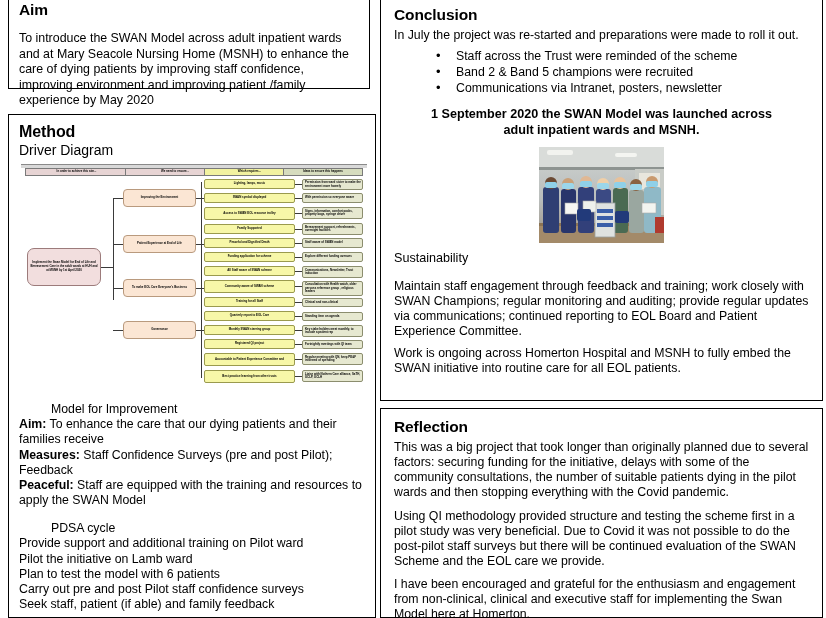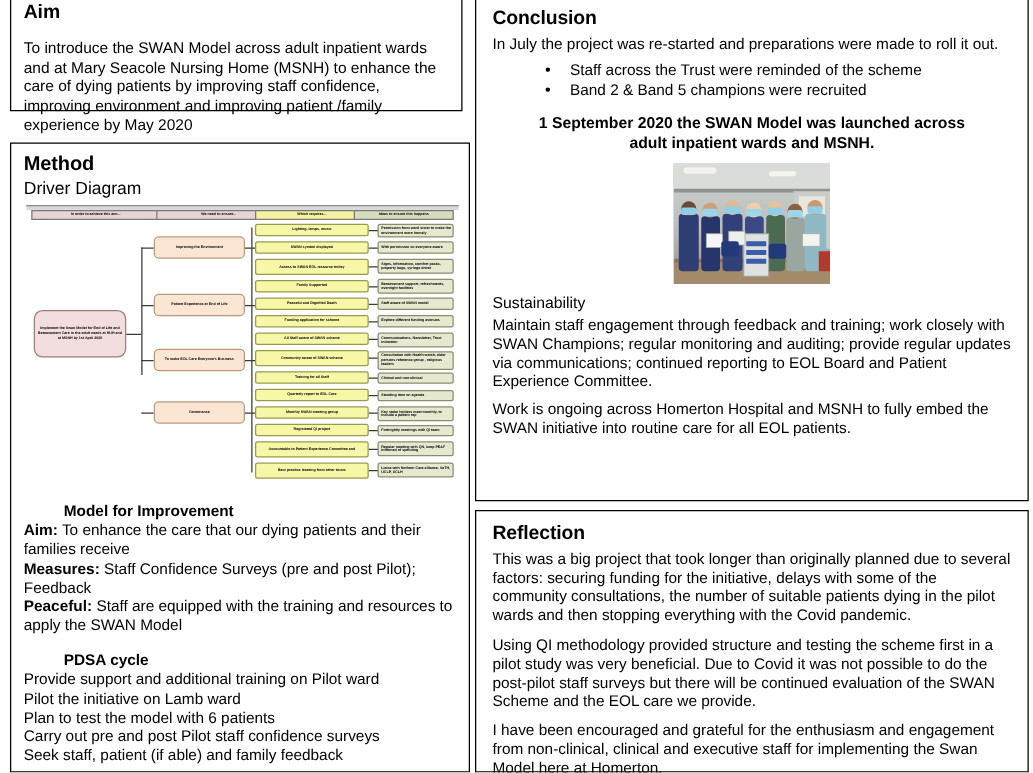--- a/index.html
+++ b/index.html
@@ -46,21 +46,21 @@
   .pbox{background:#fbe6d4;border:0.7px solid #b99a7e;border-radius:4px;}
   .sbox{background:#f7f7a8;border:0.7px solid #9a9a4e;border-radius:2px;}
   .gbox{background:#e6e8d0;border:0.7px solid #8b8d6e;border-radius:2px;
         justify-content:flex-start;text-align:left;padding-left:2px;}
   .ln{position:absolute;background:#3a3a3a;}
   .ln.h{height:0.7px;}
   .ln.v{width:0.7px;}
 
   
   .mfi{font-size:12.3px;line-height:1.235;}
-  .mfi .hd{font-weight:bold;padding-left:32px;}
+  .mfi .hd{font-weight:normal;padding-left:32px;}
 
   
   #conclusion{left:380px;top:-4px;width:443px;height:405px;}
   #conclusion .panel-pad{padding:9px 13px 6px 13px;}
   .bullets{margin:6px 0 4px 0;padding:0;list-style:none;}
   .bullets li{font-size:12.3px;line-height:1.3;padding-left:62px;position:relative;}
   .bullets li:before{content:"\2022";position:absolute;left:42px;top:-1px;font-size:13px;}
   .launch{font-size:12.6px;font-weight:bold;text-align:center;line-height:1.3;
           margin:9px 26px 8px 26px;}
   .photowrap{display:flex;justify-content:center;margin:2px 0 8px 0;}
@@ -187,20 +187,21 @@
   </section>
 
   <section class="panel" id="conclusion">
     <div class="panel-pad">
       <h2 class="sec">Conclusion</h2>
       <p class="body tight">In July the project was re-started and preparations were made to roll it out.</p>
 
       <ul class="bullets">
         <li>Staff across the Trust were reminded of the scheme</li>
         <li>Band 2 &amp; Band 5 champions were recruited</li>
+        <li>Communications via Intranet, posters, newsletter</li>
       </ul>
 
       <p class="launch">1 September 2020 the SWAN Model was launched across adult inpatient wards and MSNH.</p>
 
       <div class="photowrap">
         <div class="photo">
           <svg width="125" height="96" viewBox="0 0 125 96" preserveAspectRatio="none" aria-hidden="true">
             <defs>
               <linearGradient id="corr" x1="0" y1="0" x2="0" y2="1">
                 <stop offset="0" stop-color="#cfd3d2"></stop>
@@ -251,21 +252,21 @@
             <rect x="44" y="54" width="13" height="11" fill="#eef0ec" stroke="#aaa" stroke-width="0.6"></rect>
             <rect x="103" y="56" width="14" height="10" fill="#f2f4f0" stroke="#aaa" stroke-width="0.6"></rect>
             <rect x="38" y="62" width="14" height="12" rx="2" fill="#223a7a"></rect>
             <rect x="76" y="64" width="14" height="12" rx="2" fill="#223a7a"></rect>
             <rect x="116" y="70" width="9" height="16" fill="#b03a2e"></rect>
           </svg>
         </div>
       </div>
 
       <div id="sustain">
-        <h3 class="sub" style="font-size:12.6px;margin-bottom:4px;">Sustainability</h3>
+        <h3 class="sub" style="font-size:12.6px;margin-bottom:14px;">Sustainability</h3>
         <p class="body">Maintain staff engagement through feedback and training; work closely with SWAN Champions; regular monitoring and auditing; provide regular updates via communications; continued reporting to EOL Board and Patient Experience Committee.</p>
         <p class="body tight">Work is ongoing across Homerton Hospital and MSNH to fully embed the SWAN initiative into routine care for all EOL patients.</p>
       </div>
     </div>
   </section>
 
   <section class="panel" id="reflection">
     <div class="panel-pad">
       <h2 class="sec">Reflection</h2>
       <p class="body">This was a big project that took longer than originally planned due to several factors: securing funding for the initiative, delays with some of the community consultations, the number of suitable patients dying in the pilot wards and then stopping everything with the Covid pandemic.</p>

